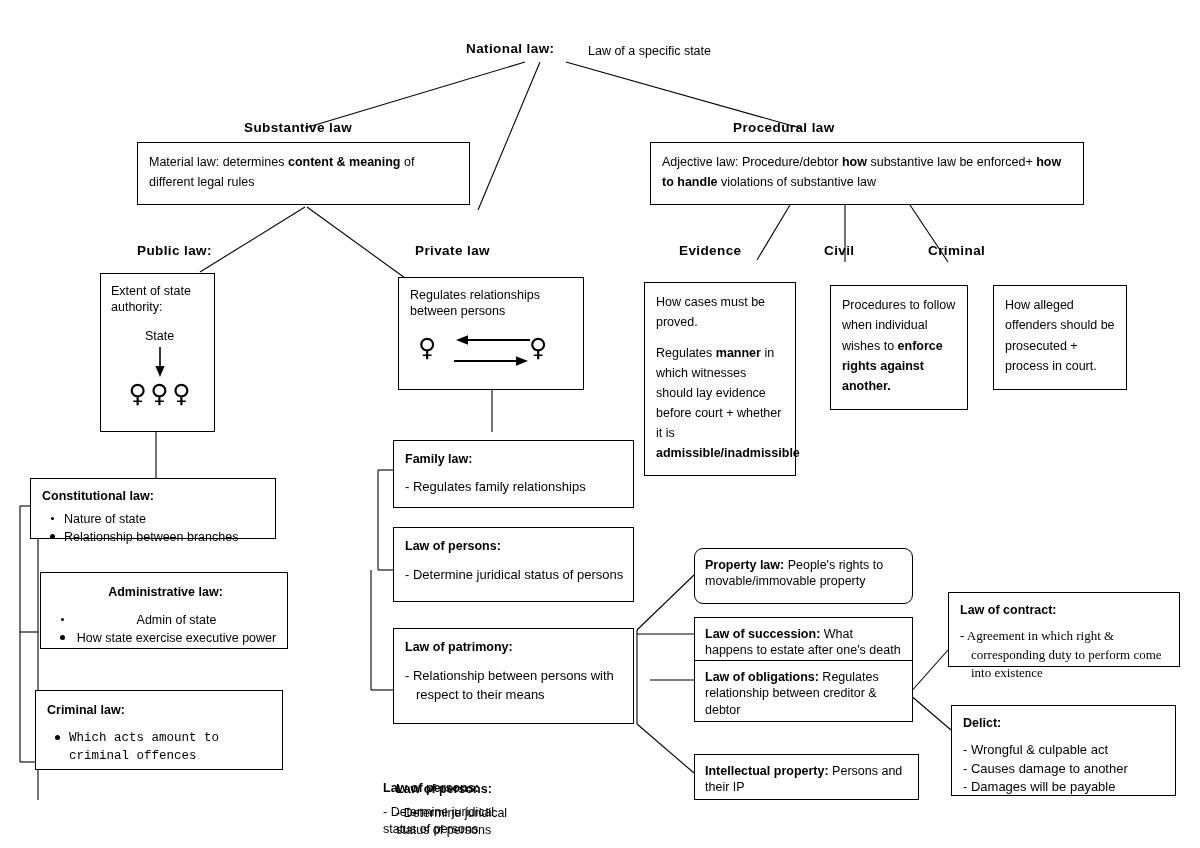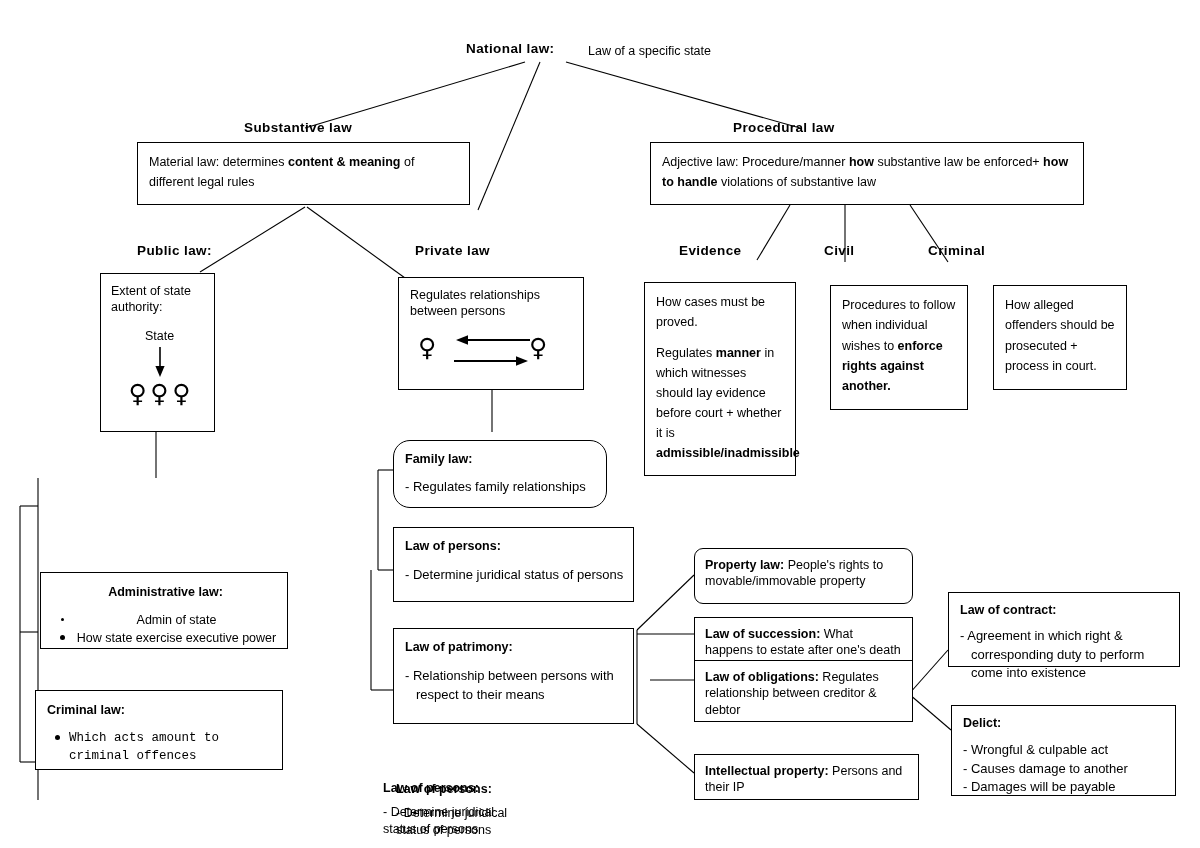--- a/index.html
+++ b/index.html
@@ -145,21 +145,21 @@
   <div class="hdr" style="left:466px; top:41px;">National law:</div>
   <div class="lbl" style="left:588px; top:44px;">Law of a specific state</div>
 
   <div class="hdr" style="left:244px; top:120px;">Substantive law</div>
   <div class="box" style="left:137px; top:142px; width:333px; height:63px;">
     <span>Material law: determines </span><span class="title-b">content &amp; meaning</span><span> of different legal rules</span>
   </div>
 
   <div class="hdr" style="left:733px; top:120px;">Procedural law</div>
   <div class="box" style="left:650px; top:142px; width:434px; height:63px;">
-    <span>Adjective law: Procedure/manner </span><span class="title-b">how</span><span> substantive law be enforced+ </span><span class="title-b">how to handle</span><span> violations of substantive law</span>
+    <span>Adjective law: Procedure/debtor </span><span class="title-b">how</span><span> substantive law be enforced+ </span><span class="title-b">how to handle</span><span> violations of substantive law</span>
   </div>
 
   <div class="hdr" style="left:137px; top:243px;">Public law:</div>
   <div class="box tight" style="left:100px; top:273px; width:115px; height:159px; padding:9px 6px 6px 10px;">
     <div>Extent of state</div>
     <div>authority:</div>
     <div style="text-align:center; margin-top:12px;">State</div>
     <div style="text-align:center; margin-top:2px;">
       <svg width="16" height="32" viewBox="0 0 16 32" xmlns="http://www.w3.org/2000/svg">
         <line x1="8" y1="1" x2="8" y2="22" stroke="#000" stroke-width="1.6"></line>
@@ -203,37 +203,44 @@
   <div class="hdr" style="left:824px; top:243px;">Civil</div>
   <div class="box" style="left:830px; top:285px; width:138px; height:125px; line-height:1.62;">
     <span>Procedures to follow when individual wishes to </span><span class="title-b">enforce rights against another.</span>
   </div>
 
   <div class="hdr" style="left:928px; top:243px;">Criminal</div>
   <div class="box" style="left:993px; top:285px; width:134px; height:105px; line-height:1.62;">
     <span>How alleged offenders should be prosecuted + process in court.</span>
   </div>
 
+  <div class="box" style="left:30px; top:478px; width:246px; height:61px; padding:7px 8px 6px 11px;">
+    <div class="title-b">Constitutional law:</div>
+    <ul class="bullets">
+      <li>Nature of state</li>
+      <li class="big">Relationship between branches</li>
+    </ul>
+  </div>
 
   <div class="box" style="left:40px; top:572px; width:248px; height:77px; padding:9px 8px 6px 11px;text-align:center;">
     <div class="title-b">Administrative law:</div>
     <ul class="bullets" style="margin-top:9px;">
       <li>Admin of state</li>
       <li class="big">How state exercise executive power</li>
     </ul>
   </div>
 
   <div class="box" style="left:35px; top:690px; width:248px; height:80px; padding:9px 8px 6px 11px;">
     <div class="title-b">Criminal law:</div>
     <ul class="bullets" style="margin-top:9px;font-family:Liberation Mono, monospace;">
       <li class="big">Which acts amount to criminal offences</li>
     </ul>
   </div>
 
-  <div class="box" style="left:393px; top:440px; width:214px; height:68px; padding:8px 9px 20px 11px;border-radius:17px;">
+  <div class="box" style="left:393px; top:440px; width:241px; height:68px; padding:8px 9px 20px 11px;">
     <div class="title-b">Family law:</div>
     <div class="dashline" style="margin-top:9px;">- Regulates family relationships</div>
   </div>
 
   <div class="box" style="left:393px; top:527px; width:241px; height:75px; padding:8px 9px 6px 11px;">
     <div class="title-b">Law of persons:</div>
     <div class="dashline" style="margin-top:10px;">- Determine juridical status of persons</div>
   </div>
 
   <div class="box" style="left:393px; top:628px; width:241px; height:96px; padding:8px 9px 6px 11px;">
@@ -252,21 +259,21 @@
   <div class="box tight" style="left:694px; top:660px; width:219px; height:62px; padding:8px 9px 6px 10px;">
     <span class="title-b">Law of obligations:</span><span> Regulates relationship between creditor &amp; debtor</span>
   </div>
 
   <div class="box tight" style="left:694px; top:754px; width:225px; height:46px; padding:8px 9px 6px 10px;">
     <span class="title-b">Intellectual property:</span><span> Persons and their IP</span>
   </div>
 
   <div class="box tight" style="left:948px; top:592px; width:232px; height:75px; padding:9px 9px 6px 11px;">
     <div class="title-b">Law of contract:</div>
-    <div class="dashline" style="margin-top:9px;">- Agreement in which right &amp; corresponding duty to perform come into existence</div>
+    <div class="dashline" style="margin-top:9px;font-family:Liberation Serif, serif;">- Agreement in which right &amp; corresponding duty to perform come into existence</div>
   </div>
 
   <div class="box tight" style="left:951px; top:705px; width:225px; height:91px; padding:9px 9px 6px 11px;">
     <div class="title-b">Delict:</div>
     <div class="dashline" style="margin-top:10px;">- Wrongful &amp; culpable act</div>
     <div class="dashline">- Causes damage to another</div>
     <div class="dashline">- Damages will be payable</div>
   </div>
 
   <div class="overlap-wrap" style="left:383px; top:781px; width:210px; height:60px;">

